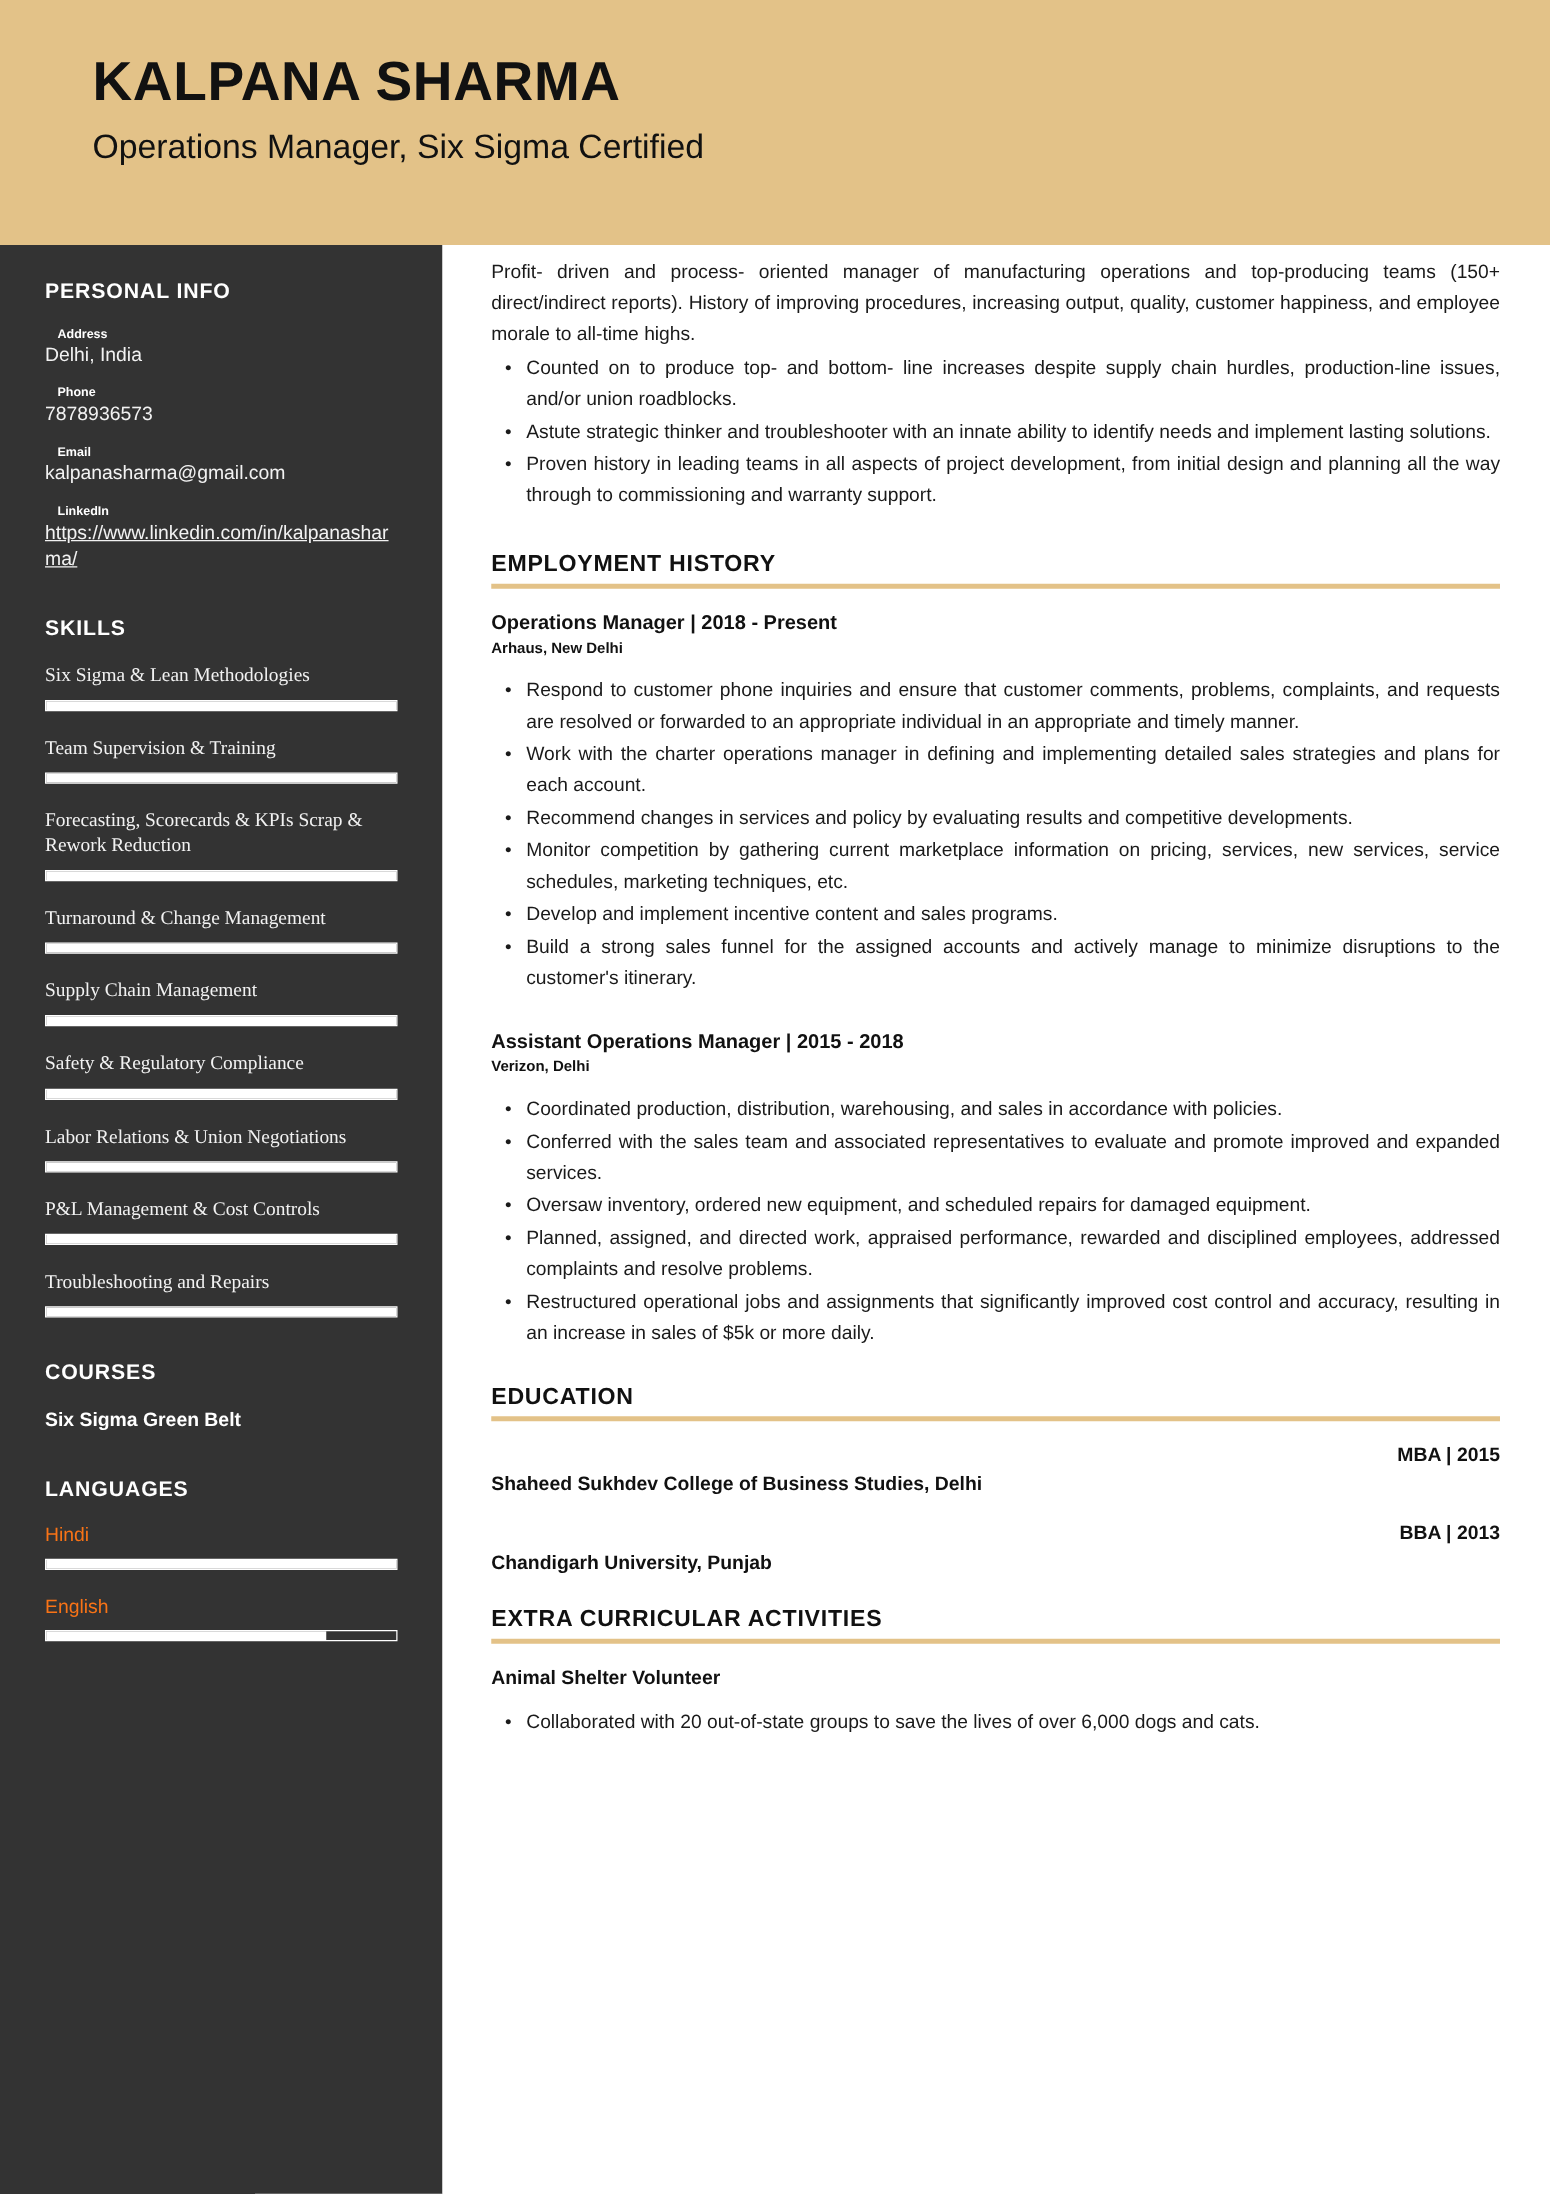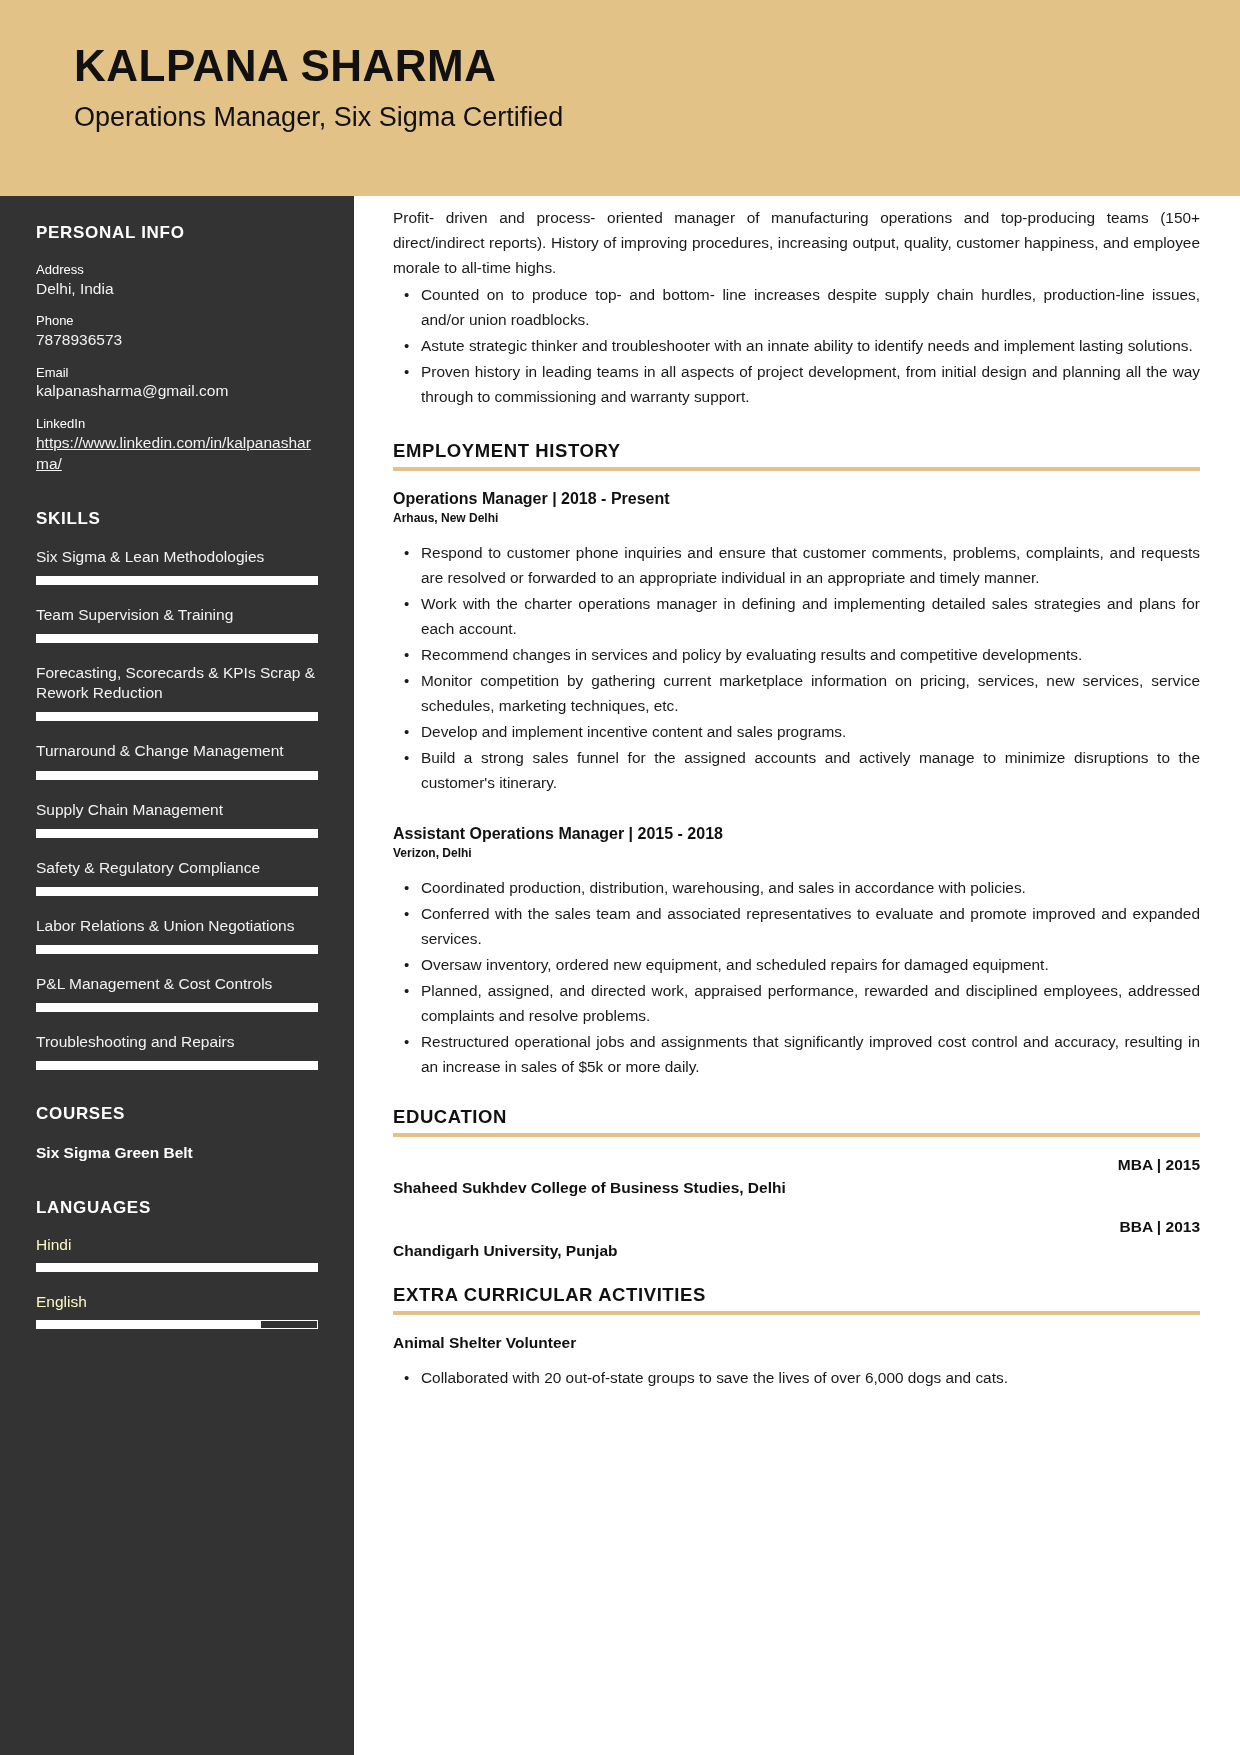--- a/index.html
+++ b/index.html
@@ -64,41 +64,43 @@
   .side-heading {
     font-size: 17px;
     font-weight: bold;
     letter-spacing: 0.7px;
     margin: 0 0 18px 0;
   }
   .side-heading.spaced-top { margin-top: 34px; }
 
   .info-block { margin-bottom: 13px; }
   .info-label {
-    font-size: 13px;
-    font-weight: normal;
+    font-size: 10px;
+    font-weight: bold;
     line-height: 1.35;
+    margin-left: 10px;
   }
   .info-value {
     font-size: 15.5px;
     font-weight: normal;
     line-height: 1.35;
     color: #f2f2f2;
     word-break: break-word;
   }
   .info-value.link {
     text-decoration: underline;
   }
 
   .skill-item { margin-bottom: 20px; }
   .skill-name {
     font-size: 15.5px;
     line-height: 1.3;
     color: #f2f2f2;
     margin-bottom: 9px;
+    font-family: Liberation Serif, serif;
   }
   .skill-track {
     height: 9px;
     background: #333333;
     border: 1px solid #ffffff;
     box-sizing: border-box;
     width: 100%;
   }
   .skill-fill {
     height: 100%;
@@ -108,21 +110,21 @@
   .course-item {
     font-size: 15.5px;
     font-weight: bold;
     line-height: 1.4;
     margin-bottom: 8px;
   }
 
   .lang-item { margin-bottom: 21px; }
   .lang-name {
     font-size: 15.5px;
-    color: #fef9c3;
+    color: #f97316;
     margin-bottom: 9px;
   }
 
   
   .summary {
     font-size: 15.4px;
     line-height: 1.62;
     text-align: justify;
     color: #1a1a1a;
     margin: 0;

